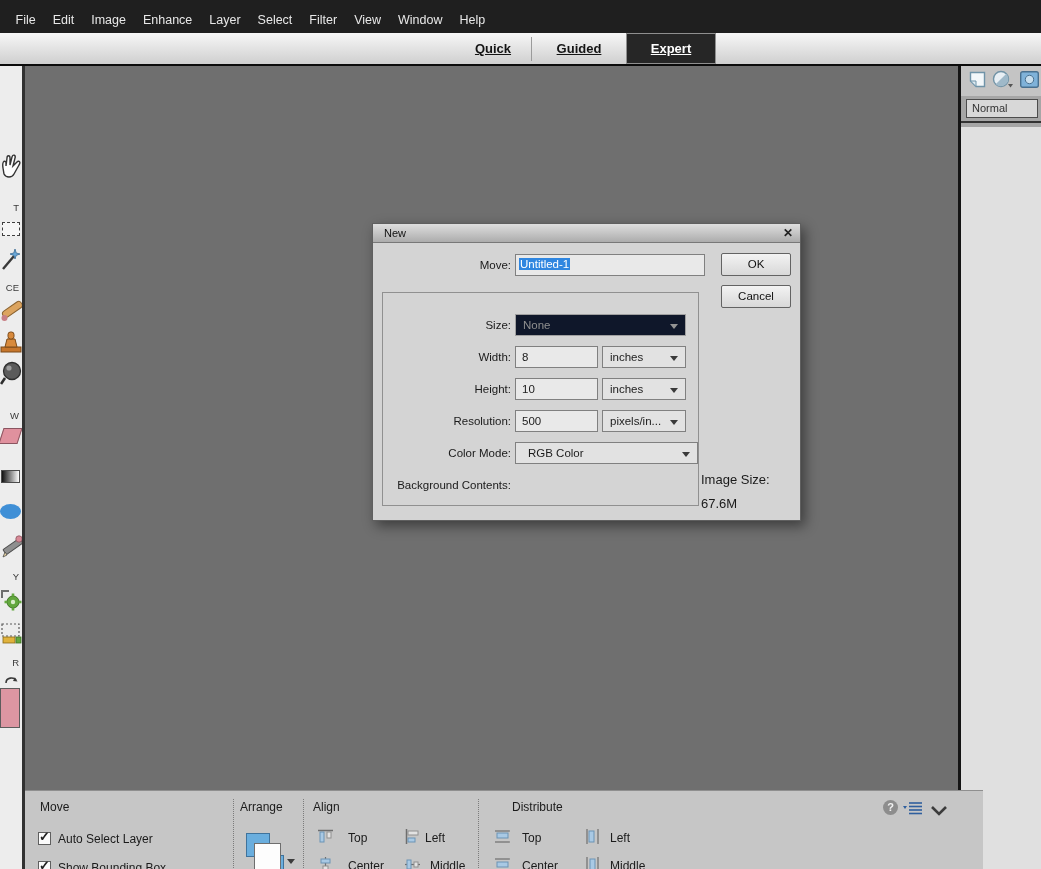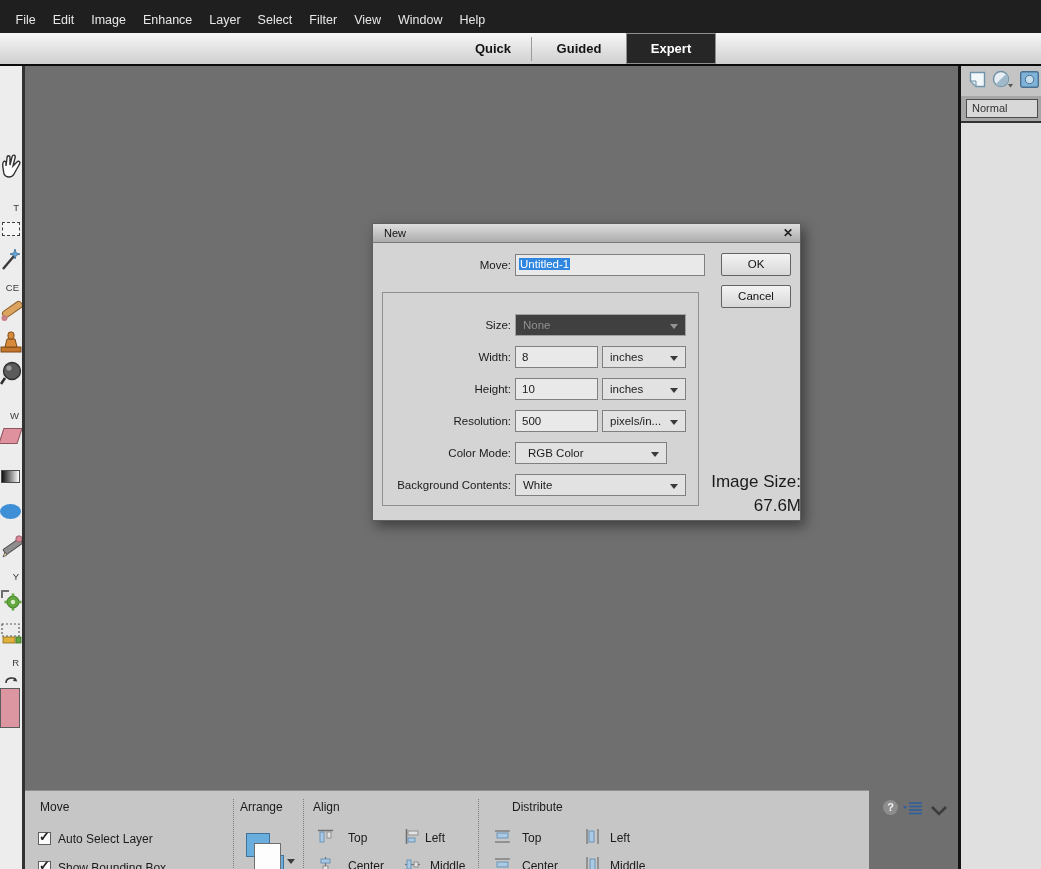--- a/index.html
+++ b/index.html
@@ -12,21 +12,21 @@
 
   
   .menubar { left:0; top:0; width:1041px; height:33px; background:#1f1f1f;
              display:flex; align-items:center; padding:6px 0 0 7px; }
   .menu-item { color:#e8e8e8; font-size:12.5px; padding:0 8.5px; cursor:default; }
 
   
   .tabbar { left:0; top:33px; width:1041px; height:31px;
             background:linear-gradient(#f7f7f7,#cfcfcf); }
   .tab-group { position:absolute; left:455px; top:0; height:31px; display:flex; align-items:center; }
-  .mode-tab { font-size:13px; font-weight:bold; color:#141414; text-align:center; }
+  .mode-tab { font-size:13px; font-weight:bold; color:#141414; text-align:center;text-decoration:underline; }
   .tab-quick { width:76px; } .tab-guided { width:94px; }
   .tab-divider { width:1px; height:24px; background:#9b9b9b; }
   .tab-expert { width:90px; height:31px; background:#262626; border:1px solid #8f8f8f;
                 color:#ffffff; line-height:29px; }
   .clip-btn { left:0; top:40px; width:6px; height:16px; background:#1c1c1c; border-radius:0 3px 3px 0; }
   .caret-dn { width:0; height:0; border-left:4px solid transparent; border-right:4px solid transparent;
               border-top:5px solid #3c3c3c; }
   .black-line { left:0; top:64px; width:1041px; height:2px; background:#0b0b0b; }
 
   
@@ -43,57 +43,57 @@
   .swatch { left:0; width:20px; height:40px; background:#dc96a2; border:1px solid #5c5c5c; }
 
   
   .canvas { left:25px; top:66px; width:933px; height:724px; background:#6f6f6f; }
 
   
   .rpanel-edge { left:958px; top:66px; width:3px; height:803px; background:#141414; }
   .rpanel { left:961px; top:66px; width:80px; height:803px; background:#e0e0e0; }
   .rp-iconrow { position:absolute; left:0; top:0; width:80px; height:30px; background:#c4c4c4;
                 display:flex; align-items:center; gap:6px; padding-left:8px; }
-  .rp-blendrow { position:absolute; left:0; top:30px; width:80px; height:25px; background:#a6a6a6; }
+  .rp-blendrow { position:absolute; left:0; top:30px; width:80px; height:31px; background:#a6a6a6; }
   .blend-field { position:absolute; left:5px; top:3px; width:72px; height:19px; background:#d8d8d8;
                  border:1px solid #4c4c4c; font-size:11px; color:#333; padding:2px 0 0 5px; }
   .rp-sep { position:absolute; left:0; top:55px; width:80px; height:2px; background:#333; }
 
   
   .dialog { left:372px; top:223px; width:429px; height:298px; background:#d4d4d4;
             border:1px solid #5f5f5f; box-shadow:4px 5px 12px rgba(0,0,0,0.45); }
   .dlg-title { position:absolute; left:0; top:0; width:100%; height:19px;
                background:linear-gradient(#dedede,#acacac); border-bottom:1px solid #787878; }
   .dlg-title-text { position:absolute; left:11px; top:3px; font-size:11px; color:#111; }
   .dlg-close { position:absolute; right:7px; top:2px; font-size:12px; font-weight:bold; color:#222; cursor:default; }
   .dlg-lbl { position:absolute; width:138px; text-align:right; font-size:11.5px; color:#1a1a1a; line-height:23px; left:0; }
   .field, .dd { position:absolute; height:22px; border:1px solid #808080; background:#e9e9e9;
                 font-size:11.5px; color:#1c1c1c; }
   .dd { background:#e2e2e2; padding:4px 0 0 7px; }
   .dd .caret { position:absolute; right:7px; top:9px; width:0; height:0;
                border-left:4px solid transparent; border-right:4px solid transparent;
                border-top:5px solid #3a3a3a; }
-  .dd.disabled { color:#8f8f8f; background:#404040; border-color:#a0a0a0; }
+  .dd.disabled { color:#8f8f8f; background:#0f172a; border-color:#a0a0a0; }
   .dd.disabled .caret { border-top-color:#949494; }
   input.num { position:absolute; height:22px; width:83px; border:1px solid #808080; background:#e9e9e9;
               font-family:"Liberation Sans",sans-serif; font-size:11.5px; color:#1c1c1c; padding:0 0 0 6px; }
   .name-field { left:142px; top:30px; width:190px; padding:3px 0 0 3px; }
   .name-sel { background:#2f86e0; color:#fff; padding:0 1px; }
   .btn { position:absolute; left:348px; width:70px; height:23px; text-align:center;
          background:linear-gradient(#f3f3f3,#d8d8d8); border:1px solid #636363; border-radius:2px;
          font-size:11.5px; color:#111; line-height:21px; cursor:default; }
   .fieldset { position:absolute; left:9px; top:68px; width:317px; height:214px; border:1px solid #909090; }
   .legend { position:absolute; left:12px; top:57px; height:22px; display:flex; align-items:center;
             background:#d4d4d4; padding:0 5px; }
   .legend .lbl { font-size:11.5px; color:#1a1a1a; margin-right:6px; }
   .u { text-decoration:underline; }
-  .imgsize { position:absolute; width:100px; text-align:right; font-size:17px; color:#1a1a1a; }
-
-  
-  .toolopts { left:25px; top:790px; width:844px; height:79px; background:#c6c6c6; border-top:1px solid #8f8f8f; }
+  .imgsize { position:absolute; width:100px; text-align:left; font-size:13px; color:#1a1a1a; }
+
+  
+  .toolopts { left:25px; top:790px; width:958px; height:79px; background:#c6c6c6; border-top:1px solid #8f8f8f; }
   .sec-title { position:absolute; font-size:12px; color:#1b1b1b; }
   .dot-sep { position:absolute; top:8px; height:71px; border-left:1px dotted #7c7c7c; width:0; }
   .chk { position:absolute; width:13px; height:13px; background:#fbfbfb; border:1px solid #5f5f5f; }
   .chk .mark { position:absolute; left:0; top:-4px; font-size:13px; font-weight:bold; color:#222; }
   .chk-lbl { position:absolute; font-size:12px; color:#1b1b1b; }
   .al-btn-lbl { position:absolute; font-size:12px; color:#1b1b1b; }
   .sq { position:absolute; }
   .help-circle { position:absolute; width:15px; height:15px; border-radius:50%; background:#8d8d8d;
                  color:#f2f2f2; font-size:11px; font-weight:bold; text-align:center; line-height:15px; }
 </style>
@@ -266,28 +266,25 @@
     <span>inches</span><span class="caret"></span>
   </div>
 
   <div class="dlg-lbl" style="top:186px;padding-left:11px;">Resolution:</div>
   <input class="num" style="left: 142px; top: 186px;" value="500">
   <div class="dd" style="left:229px; top:186px; width:84px;">
     <span>pixels/in...</span><span class="caret"></span>
   </div>
 
   <div class="dlg-lbl" style="top:218px;">Color Mode:</div>
-  <div class="dd" style="left:142px; top:218px; width:152px;padding-left:12px;">
+  <div class="dd" style="left:142px; top:218px; width:183px;padding-left:12px;">
     <span>RGB Color</span><span class="caret"></span>
   </div>
 
   <div class="dlg-lbl" style="top:250px;">Background Contents:</div>
-  <div class="dd" style="left:142px; top:250px; width:171px;">
-    <span>White</span><span class="caret"></span>
-  </div>
 
   <div class="imgsize" style="left:328px; top:248px;">Image Size:</div>
   <div class="imgsize" style="left:328px; top:272px;">67.6M</div>
 </div>
 
 <div class="abs toolopts">
   <div class="sec-title" style="left:15px; top:9px;">Move</div>
 
   <div class="chk" style="left:13px; top:41px;">
     <span class="mark">✓</span>

